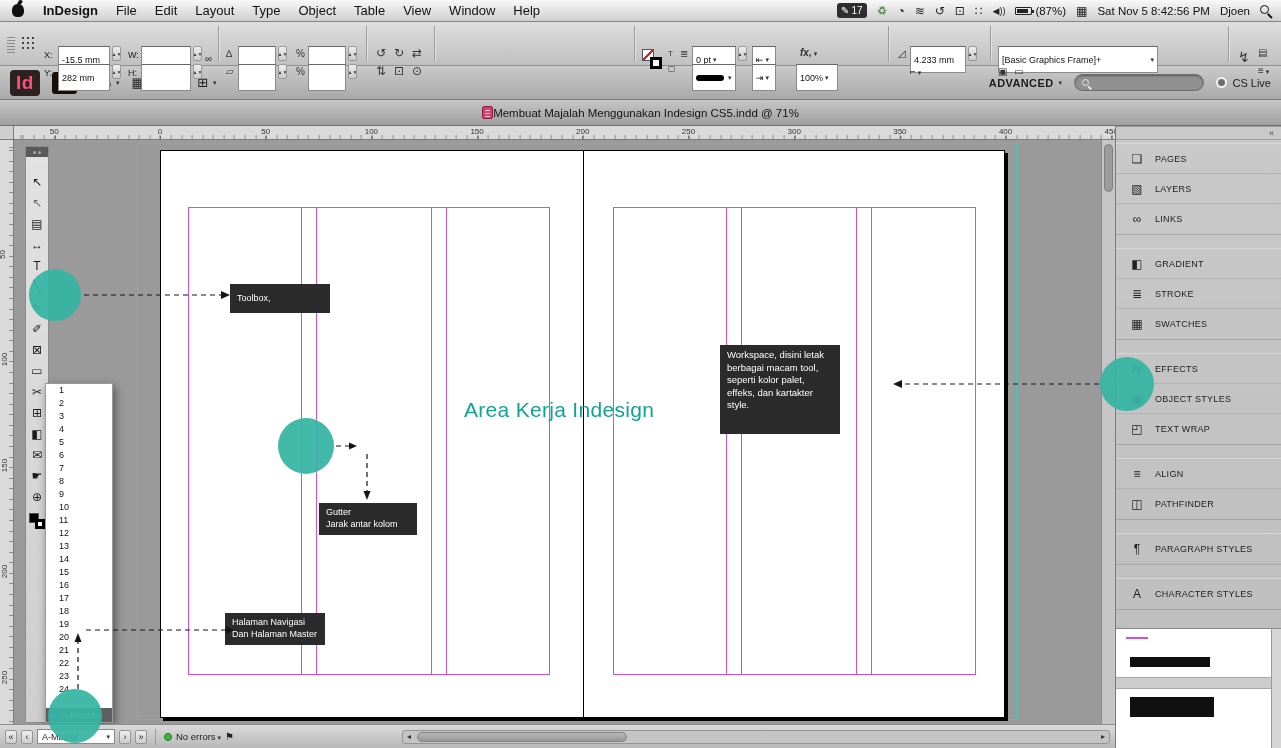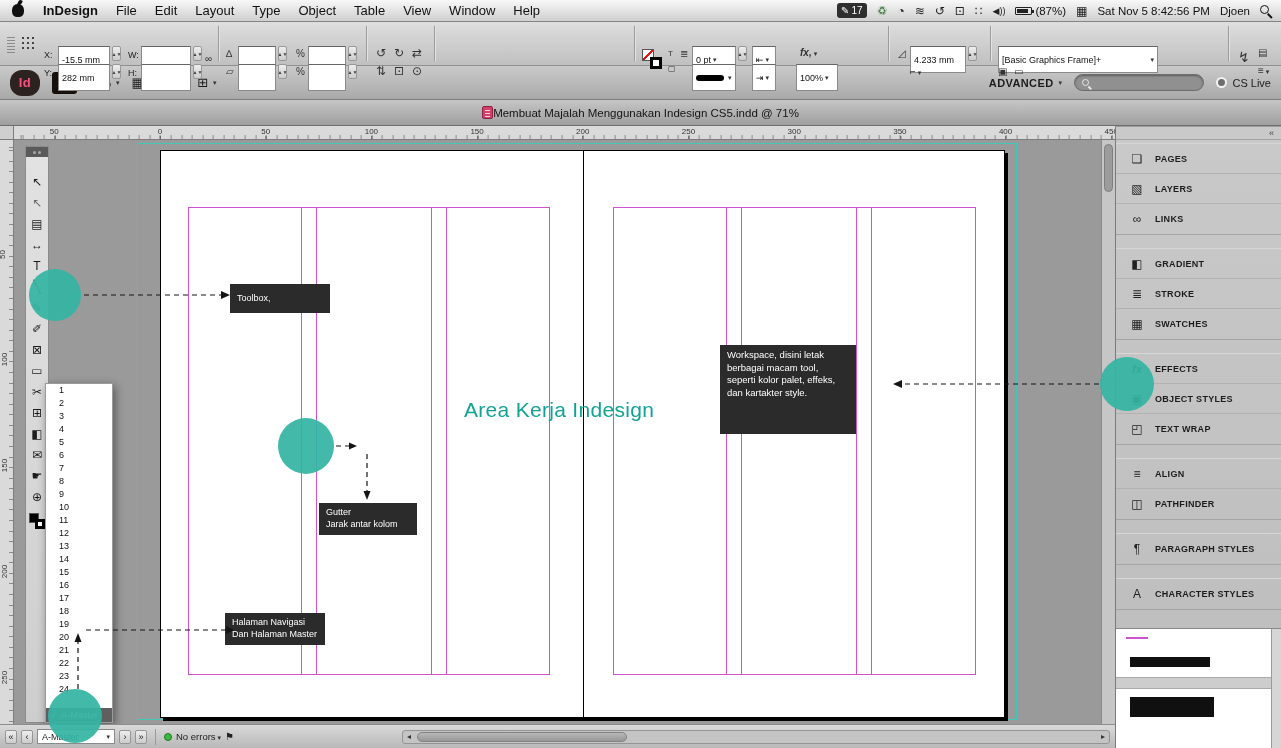--- a/index.html
+++ b/index.html
@@ -32,21 +32,21 @@
 .refgrid{position:absolute;left:22px;top:15px;width:13px;height:13px;display:grid;grid-template-columns:repeat(3,1fr);grid-template-rows:repeat(3,1fr);gap:2px}
 .refgrid i{background:#444;width:2px;height:2px}
 .grip{position:absolute;left:7px;top:13px;width:8px;height:18px;background:repeating-linear-gradient(0deg,#8b8b8b 0 1px,transparent 1px 3px)}
 .car::after{content:"▾";font-size:7px;color:#333;margin-left:2px}
 .nofill{position:absolute;width:12px;height:12px;background:linear-gradient(135deg,#fff 42%,#e01919 42%,#e01919 58%,#fff 58%);border:1px solid #555}
 .stroked{position:absolute;width:12px;height:12px;border:3px solid #000;background:#fff}
 .sbar{display:inline-block;width:28px;height:6px;background:#000;border-radius:3px;margin-right:2px}
 
 
 .appbar{position:absolute;top:66px;left:0;right:0;height:34px;background:linear-gradient(#cacaca,#a9a9a9);border-bottom:1px solid #7d7d7d;display:flex;align-items:center;padding:0 10px;gap:12px;z-index:58;font-size:11px;color:#1c1c1c}
-.idlogo{width:30px;height:26px;background:#2c2320;color:#ff4f7e;font-weight:bold;font-size:13px;display:flex;align-items:center;justify-content:center;border-radius:12px;letter-spacing:.5px}
+.idlogo{width:30px;height:26px;background:#2c2320;color:#ff4f7e;font-weight:bold;font-size:19px;display:flex;align-items:center;justify-content:center;border-radius:4px;letter-spacing:.5px}
 .brlogo{width:25px;height:22px;background:#17100a;color:#e2a23c;font-weight:bold;font-size:11px;display:flex;align-items:center;justify-content:center;border-radius:3px}
 .abtn{display:flex;align-items:center;gap:3px;cursor:default}
 .abtn .g{font-size:13px}
 .search{width:130px;height:17px;background:#909090;border:1px solid #6d6d6d;border-radius:9px;display:flex;align-items:center;padding:0 7px;box-shadow:inset 0 1px 2px rgba(0,0,0,.35)}
 .search .mag2{width:7px;height:7px;border:1.5px solid #e8e8e8;border-radius:50%;position:relative}
 .search .mag2::after{content:'';position:absolute;width:4px;height:1.5px;background:#e8e8e8;transform:rotate(45deg);left:5px;top:7px}
 .cslive{display:flex;align-items:center;gap:5px}
 .cslive .dot{width:11px;height:11px;border:2px solid #f2f2f2;border-radius:50%;background:#6e6e6e}
 
 
@@ -95,21 +95,21 @@
 
 
 .dock{position:absolute;top:127px;right:0;width:166px;bottom:0;background:linear-gradient(#c9c9c9,#bcbcbc);border-left:1px solid #7a7a7a;z-index:30}
 .dockhead{height:13px;border-bottom:1px solid #a2a2a2;display:flex;justify-content:flex-end;align-items:center;padding:0 7px;font-size:9px;color:#474747}
 .dgroups{padding-top:3px}
 .dgroup{margin-bottom:13px;border-top:1px solid #d7d7d7;border-bottom:1px solid #a5a5a5}
 .drow{height:30px;display:flex;align-items:center;gap:9px;padding:0 12px;border-bottom:1px solid #b2b2b2;cursor:default}
 .drow:last-child{border-bottom:none}
 .dico{width:18px;text-align:center;font-size:12px;color:#222}
 .dico.it{font-style:italic;font-weight:bold;font-size:11px}
-.dlbl{font-size:9px;font-weight:bold;color:#1c1c1c;letter-spacing:.3px;white-space:nowrap}
+.dlbl{font-size:9px;font-weight:normal;color:#1c1c1c;letter-spacing:.3px;white-space:nowrap}
 .preview{position:absolute;left:0;right:0;bottom:0;top:501px;background:#fff;border-top:1px solid #8a8a8a}
 .preview .mg{position:absolute;left:10px;top:8px;width:22px;height:2px;background:#cf52cf}
 .preview .b1{position:absolute;left:14px;top:28px;width:80px;height:10px;background:#101010}
 .preview .gb{position:absolute;left:0;right:10px;top:48px;height:12px;background:#cdcdcd;border-top:1px solid #aaa;border-bottom:1px solid #aaa}
 .preview .b2{position:absolute;left:14px;top:68px;width:84px;height:20px;background:#101010}
 .preview .vs{position:absolute;right:0;top:0;bottom:0;width:10px;background:#d6d6d6;border-left:1px solid #9a9a9a}
 
 
 .vscroll{position:absolute;right:166px;top:140px;bottom:24px;width:14px;background:#c6c6c6;border-left:1px solid #8a8a8a;z-index:20}
 .vthumb{position:absolute;left:2px;right:2px;top:4px;height:48px;background:#9c9c9c;border:1px solid #7f7f7f;border-radius:5px}
@@ -337,21 +337,21 @@
       <span>Toolbox,</span>
     </div>
   <div class="note" style="left:319px;top:363px;width:98px">
       <div>Gutter</div>
       <div>Jarak antar kolom</div>
     </div>
   <div class="note" style="left:225px;top:473px;width:100px">
       <div>Halaman Navigasi</div>
       <div>Dan Halaman Master</div>
     </div>
-  <div class="note" style="left:720px;top:205px;width:136px;height:89px;font-size:9.5px"><span>Workspace, disini letak berbagai macam tool, seperti kolor palet, effeks, dan kartakter style.</span></div>
+  <div class="note" style="left:720px;top:205px;width:120px;height:89px;font-size:9.5px"><span>Workspace, disini letak berbagai macam tool, seperti kolor palet, effeks, dan kartakter style.</span></div>
 
   <div class="area">Area Kerja Indesign</div>
 
   <div class="tools">
     <div class="thead">
         <i></i>
         <i></i>
       </div>
     <div class="trows">
         <div class="trow">↖</div>

